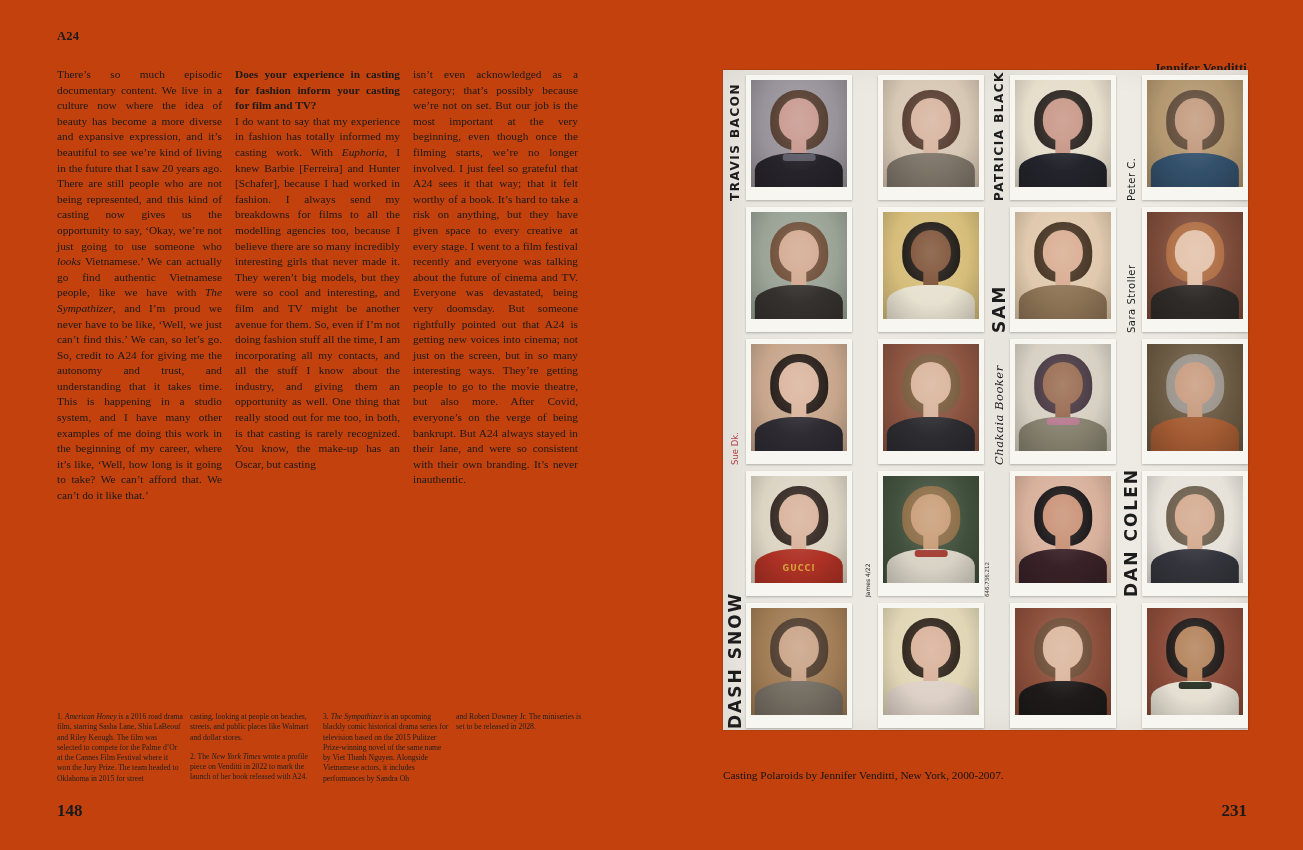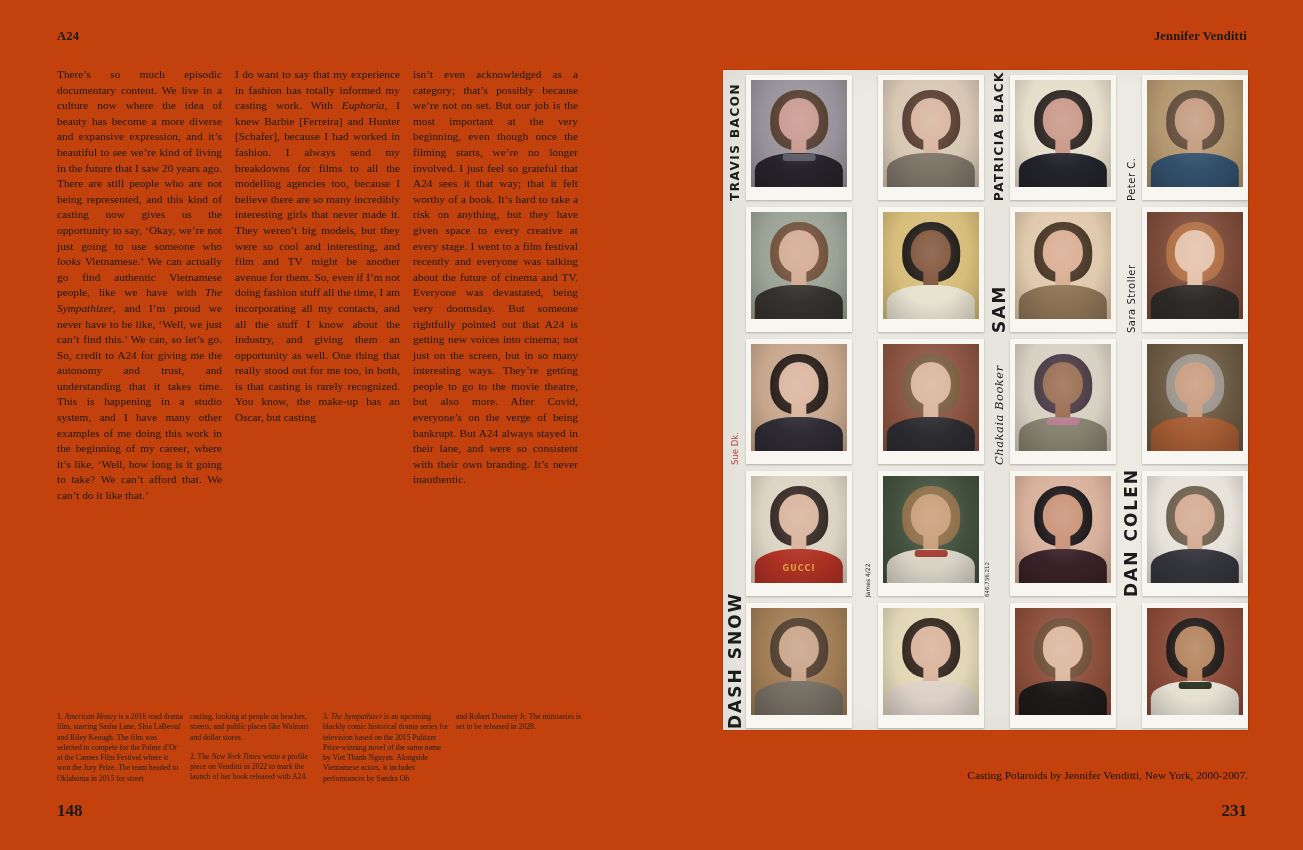--- a/index.html
+++ b/index.html
@@ -2,21 +2,21 @@
 <html><head>
 <meta charset="utf-8">
 <style>
   html,body{margin:0;padding:0;background:#ffffff;}
   .spread{position:relative;width:1303px;height:850px;background:#c2410c;overflow:hidden;
           font-family:"Liberation Serif", serif;color:#1a1a1a;}
 
   
   .hdr{position:absolute;top:29px;font-weight:bold;font-size:12.5px;letter-spacing:.2px;}
   .hdr.left{left:57px;}
-  .hdr.right{right:56px;text-align:center;}
+  .hdr.right{right:56px;text-align:center;margin-top:32px;}
   .folio{position:absolute;top:801px;font-weight:bold;font-size:17px;}
   .folio.left{left:57px;}
   .folio.right{right:56px;}
 
   
   .col{position:absolute;top:67px;width:165px;font-size:11.3px;line-height:15.6px;
        text-align:justify;}
   .col p{margin:0;}
   .col .b{font-weight:bold;}
   .col .i{font-style:italic;}
@@ -61,36 +61,37 @@
   .neck{position:absolute;left:50%;top:52%;width:16%;height:16%;transform:translateX(-50%);
         background:var(--skin,#caa);}
   .shirt{position:absolute;left:50%;bottom:-2%;width:92%;height:34%;transform:translateX(-50%);
         background:var(--shirt,#444);border-radius:46% 46% 0 0;}
   .accent-bar{position:absolute;left:50%;bottom:24%;width:34%;height:7%;transform:translateX(-50%);
         background:var(--accent,transparent);border-radius:3px;}
   .shirt-text{position:absolute;left:50%;bottom:9%;transform:translateX(-50%);
         font-family:"DejaVu Sans", sans-serif;font-weight:bold;font-size:8px;
         letter-spacing:1px;color:var(--accent,#d8a33c);}
 
-  .caption{position:absolute;left:723px;top:769px;width:525px;text-align:right;
+  .caption{position:absolute;left:723px;top:769px;width:525px;text-align:left;
            font-size:11.3px;color:#141414;}
 </style>
 </head>
 <body>
 
 <div class="spread">
 
   <div class="hdr left">A24</div>
   <div class="hdr right">Jennifer Venditti</div>
 
   <main id="columns">
       <div class="col" style="left: 57px;">
         <p><span>There’s so much episodic documentary content. We live in a culture now where the idea of beauty has become a more diverse and expansive expression, and it’s beautiful to see we’re kind of living in the future that I saw 20 years ago. There are still people who are not being represented, and this kind of casting now gives us the opportunity to say, ‘Okay, we’re not just going to use someone who </span><span class="i">looks</span><span> Vietnamese.’ We can actually go find authentic Vietnamese people, like we have with </span><span class="i">The Sympathizer</span><span>, and I’m proud we never have to be like, ‘Well, we just can’t find this.’ We can, so let’s go. So, credit to A24 for giving me the autonomy and trust, and understanding that it takes time. This is happening in a studio system, and I have many other examples of me doing this work in the beginning of my career, where it’s like, ‘Well, how long is it going to take? We can’t afford that. We can’t do it like that.’</span></p>
       </div>
       <div class="col" style="left: 235px;">
+        <p><span class="b">Does your experience in casting for fashion inform your casting for film and TV?</span></p>
         <p><span>I do want to say that my experience in fashion has totally informed my casting work. With </span><span class="i">Euphoria</span><span>, I knew Barbie [Ferreira] and Hunter [Schafer], because I had worked in fashion. I always send my breakdowns for films to all the modelling agencies too, because I believe there are so many incredibly interesting girls that never made it. They weren’t big models, but they were so cool and interesting, and film and TV might be another avenue for them. So, even if I’m not doing fashion stuff all the time, I am incorporating all my contacts, and all the stuff I know about the industry, and giving them an opportunity as well. One thing that really stood out for me too, in both, is that casting is rarely recognized. You know, the make-up has an Oscar, but casting</span></p>
       </div>
       <div class="col" style="left: 413px;">
         <p><span>isn’t even acknowledged as a category; that’s possibly because we’re not on set. But our job is the most important at the very beginning, even though once the filming starts, we’re no longer involved. I just feel so grateful that A24 sees it that way; that it felt worthy of a book. It’s hard to take a risk on anything, but they have given space to every creative at every stage. I went to a film festival recently and everyone was talking about the future of cinema and TV. Everyone was devastated, being very doomsday. But someone rightfully pointed out that A24 is getting new voices into cinema; not just on the screen, but in so many interesting ways. They’re getting people to go to the movie theatre, but also more. After Covid, everyone’s on the verge of being bankrupt. But A24 always stayed in their lane, and were so consistent with their own branding. It’s never inauthentic.</span></p>
       </div>
     </main>
 
   <section id="footnotes">
       <div class="fncol" style="left: 57px;">
         <p><span>1. </span><span class="i">American Honey</span><span> is a 2016 road drama film, starring Sasha Lane, Shia LaBeouf and Riley Keough. The film was selected to compete for the Palme d’Or at the Cannes Film Festival where it won the Jury Prize. The team headed to Oklahoma in 2015 for street</span></p>

